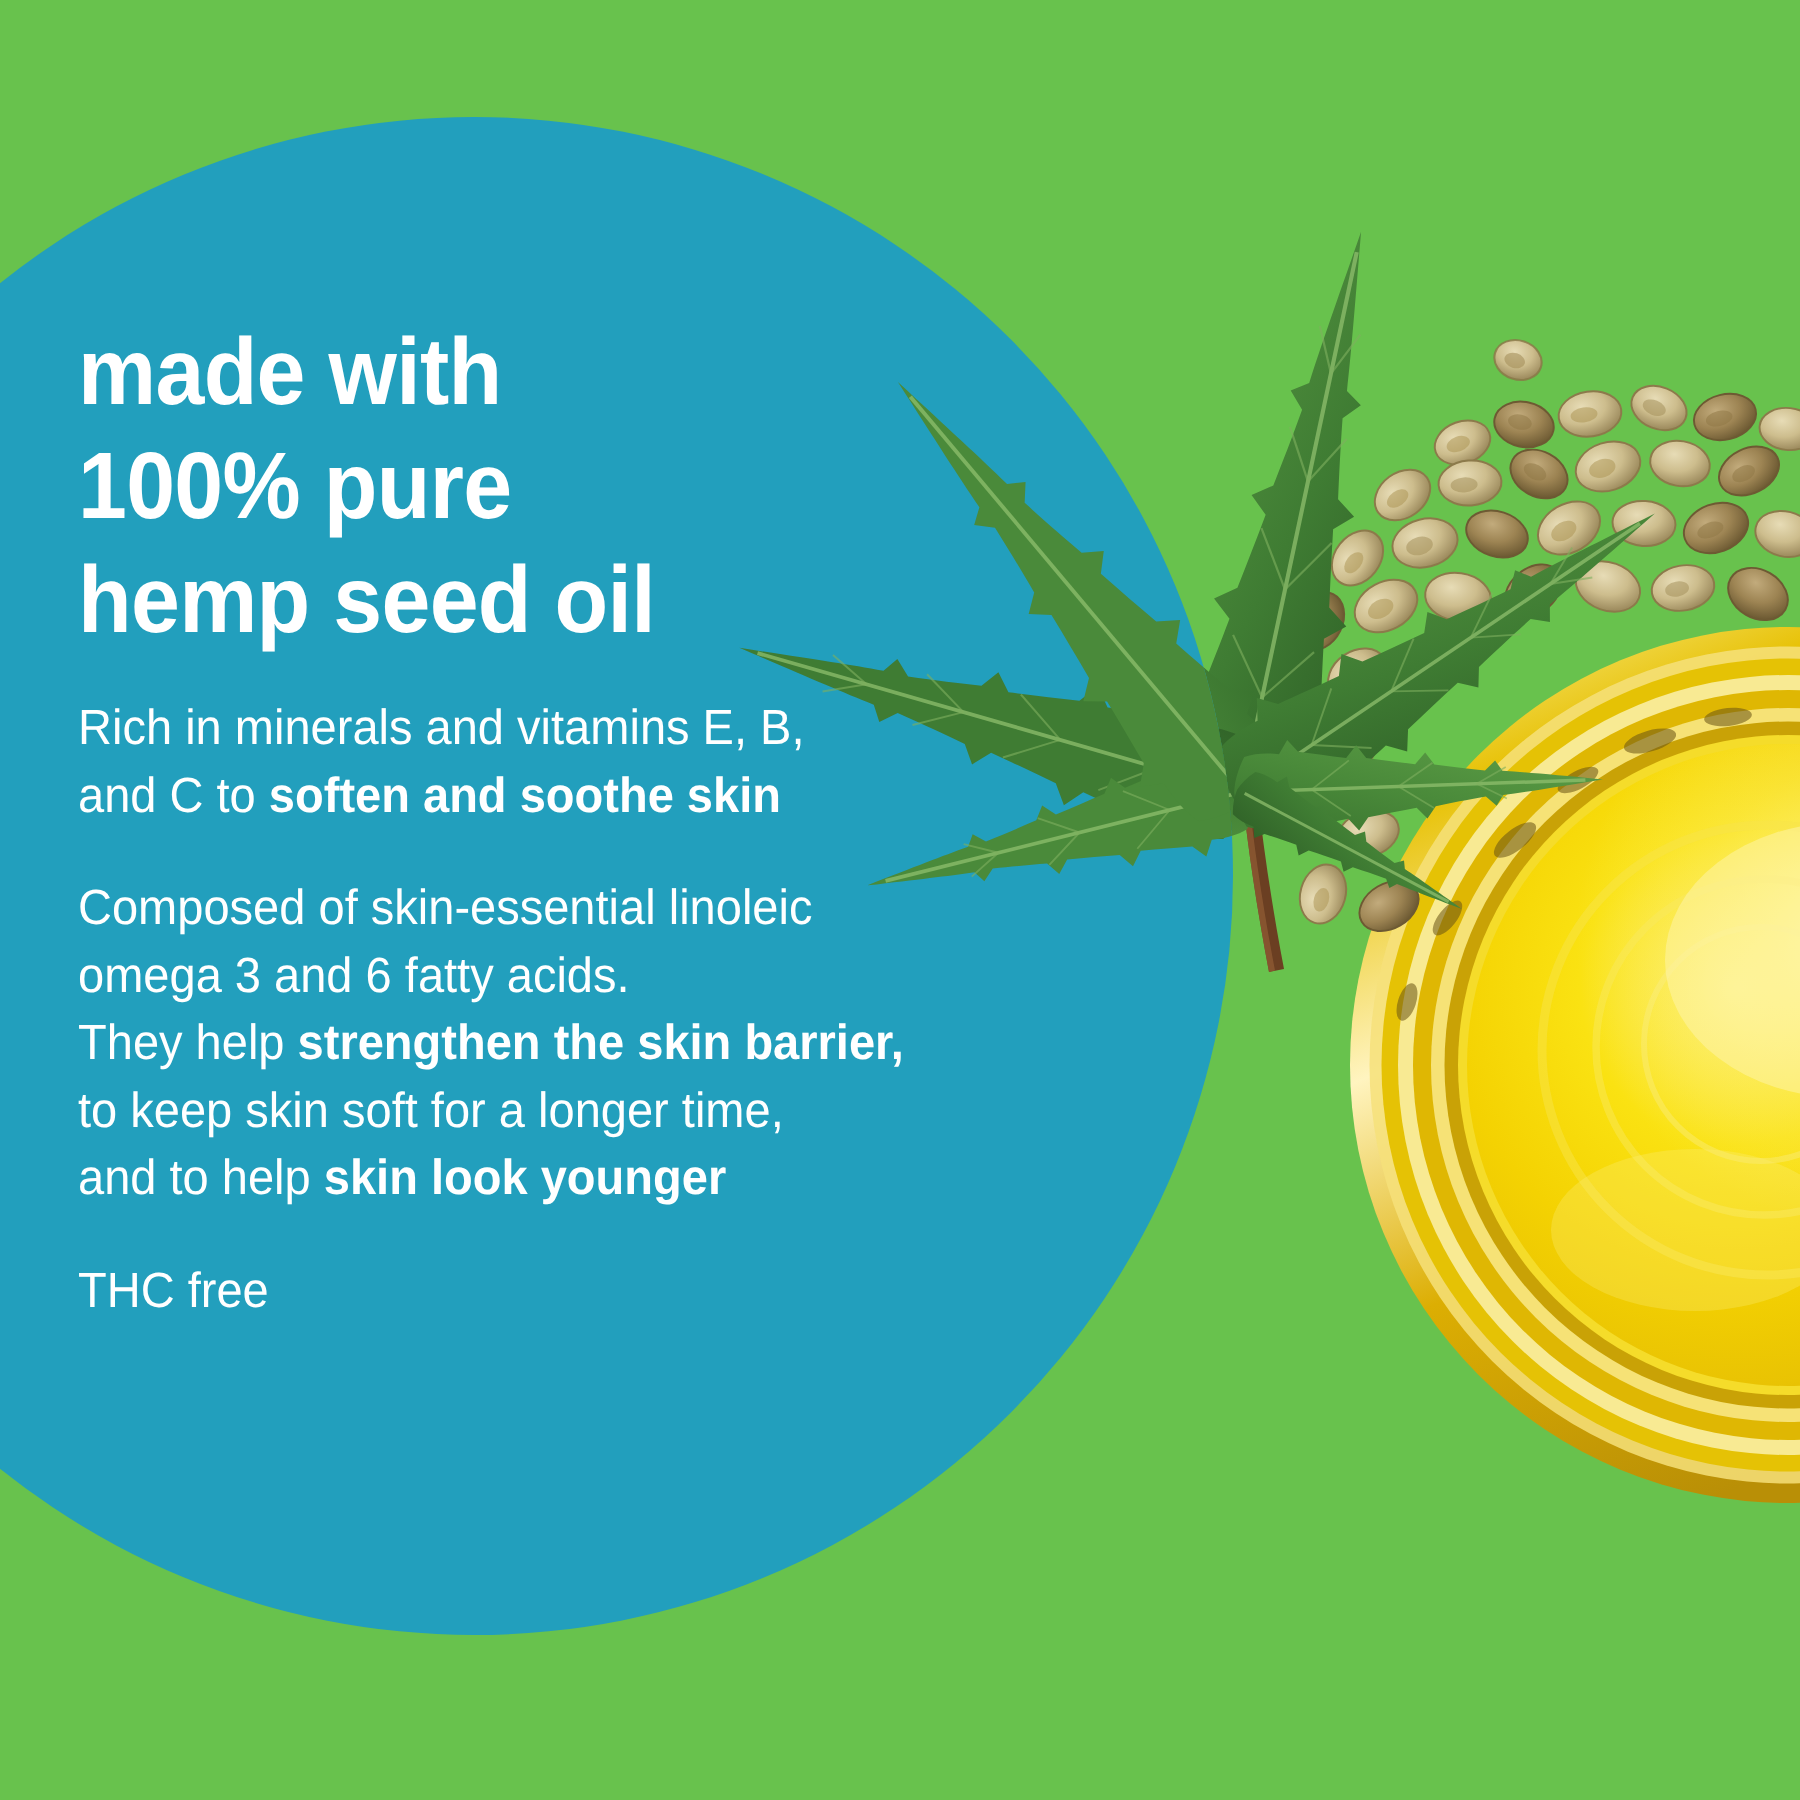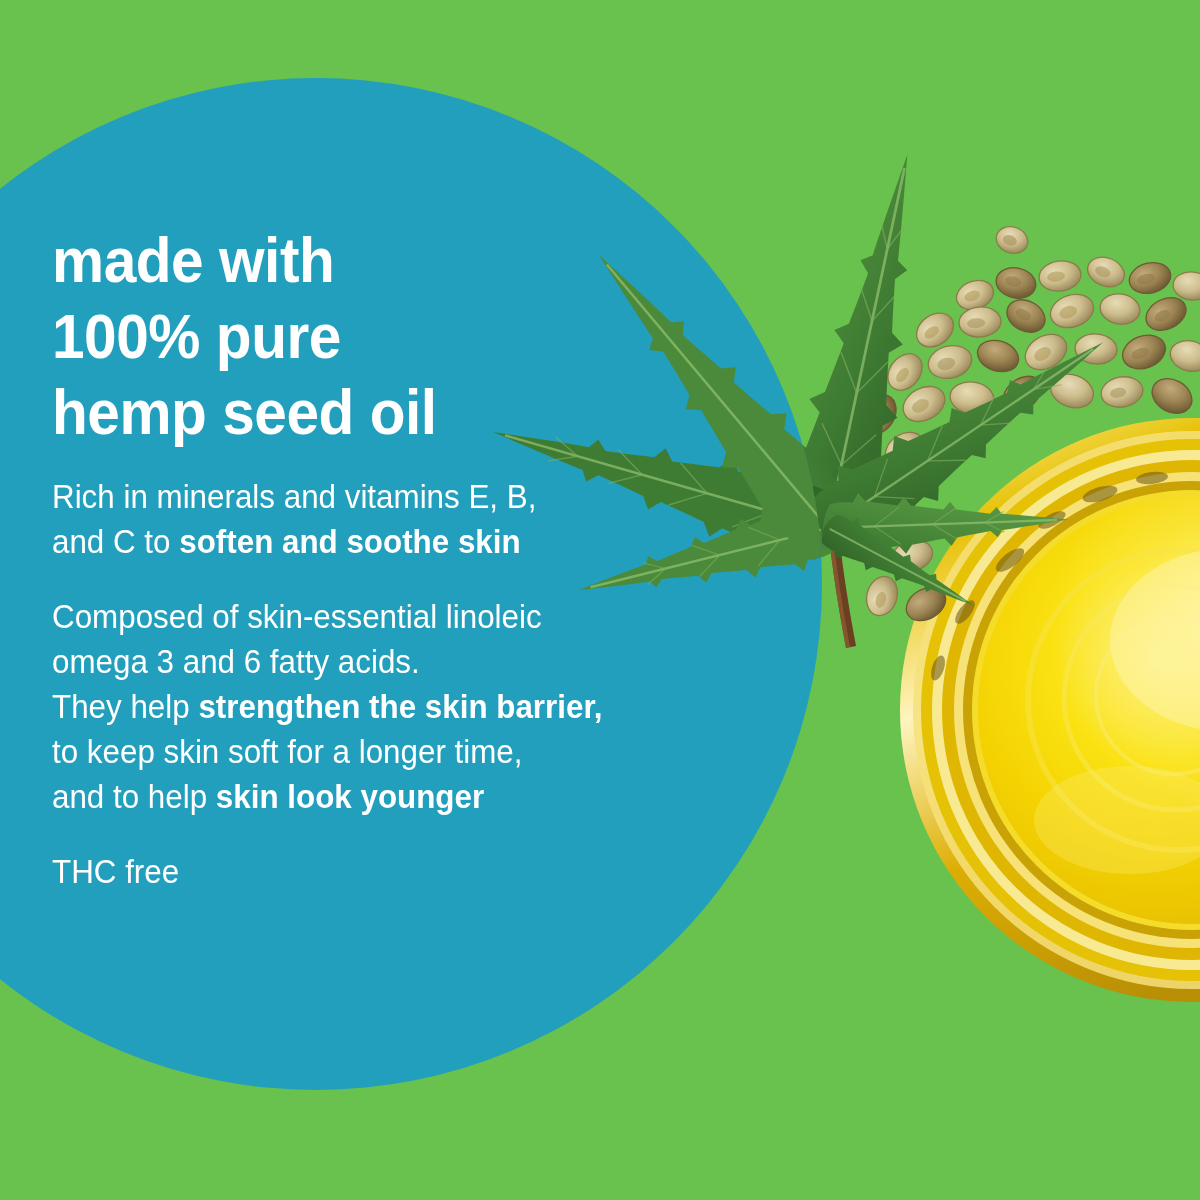--- a/index.html
+++ b/index.html
@@ -20,21 +20,21 @@
     width:1012px;height:1012px;
     border-radius:50%;
     background:#229fbd;
   }
 
   
   .art{position:absolute;inset:0;pointer-events:none;}
 
   
   .copy{
-    position:absolute;left:52px;top:222px;width:730px;
+    position:absolute;left:52px;top:210px;width:730px;
     color:#ffffff;
   }
   .headline{
     font-weight:700;
     font-size:63px;
     line-height:76px;
     letter-spacing:-0.5px;
     transform:scaleX(0.93);
     transform-origin:left top;
     margin:0 0 24px 0;

